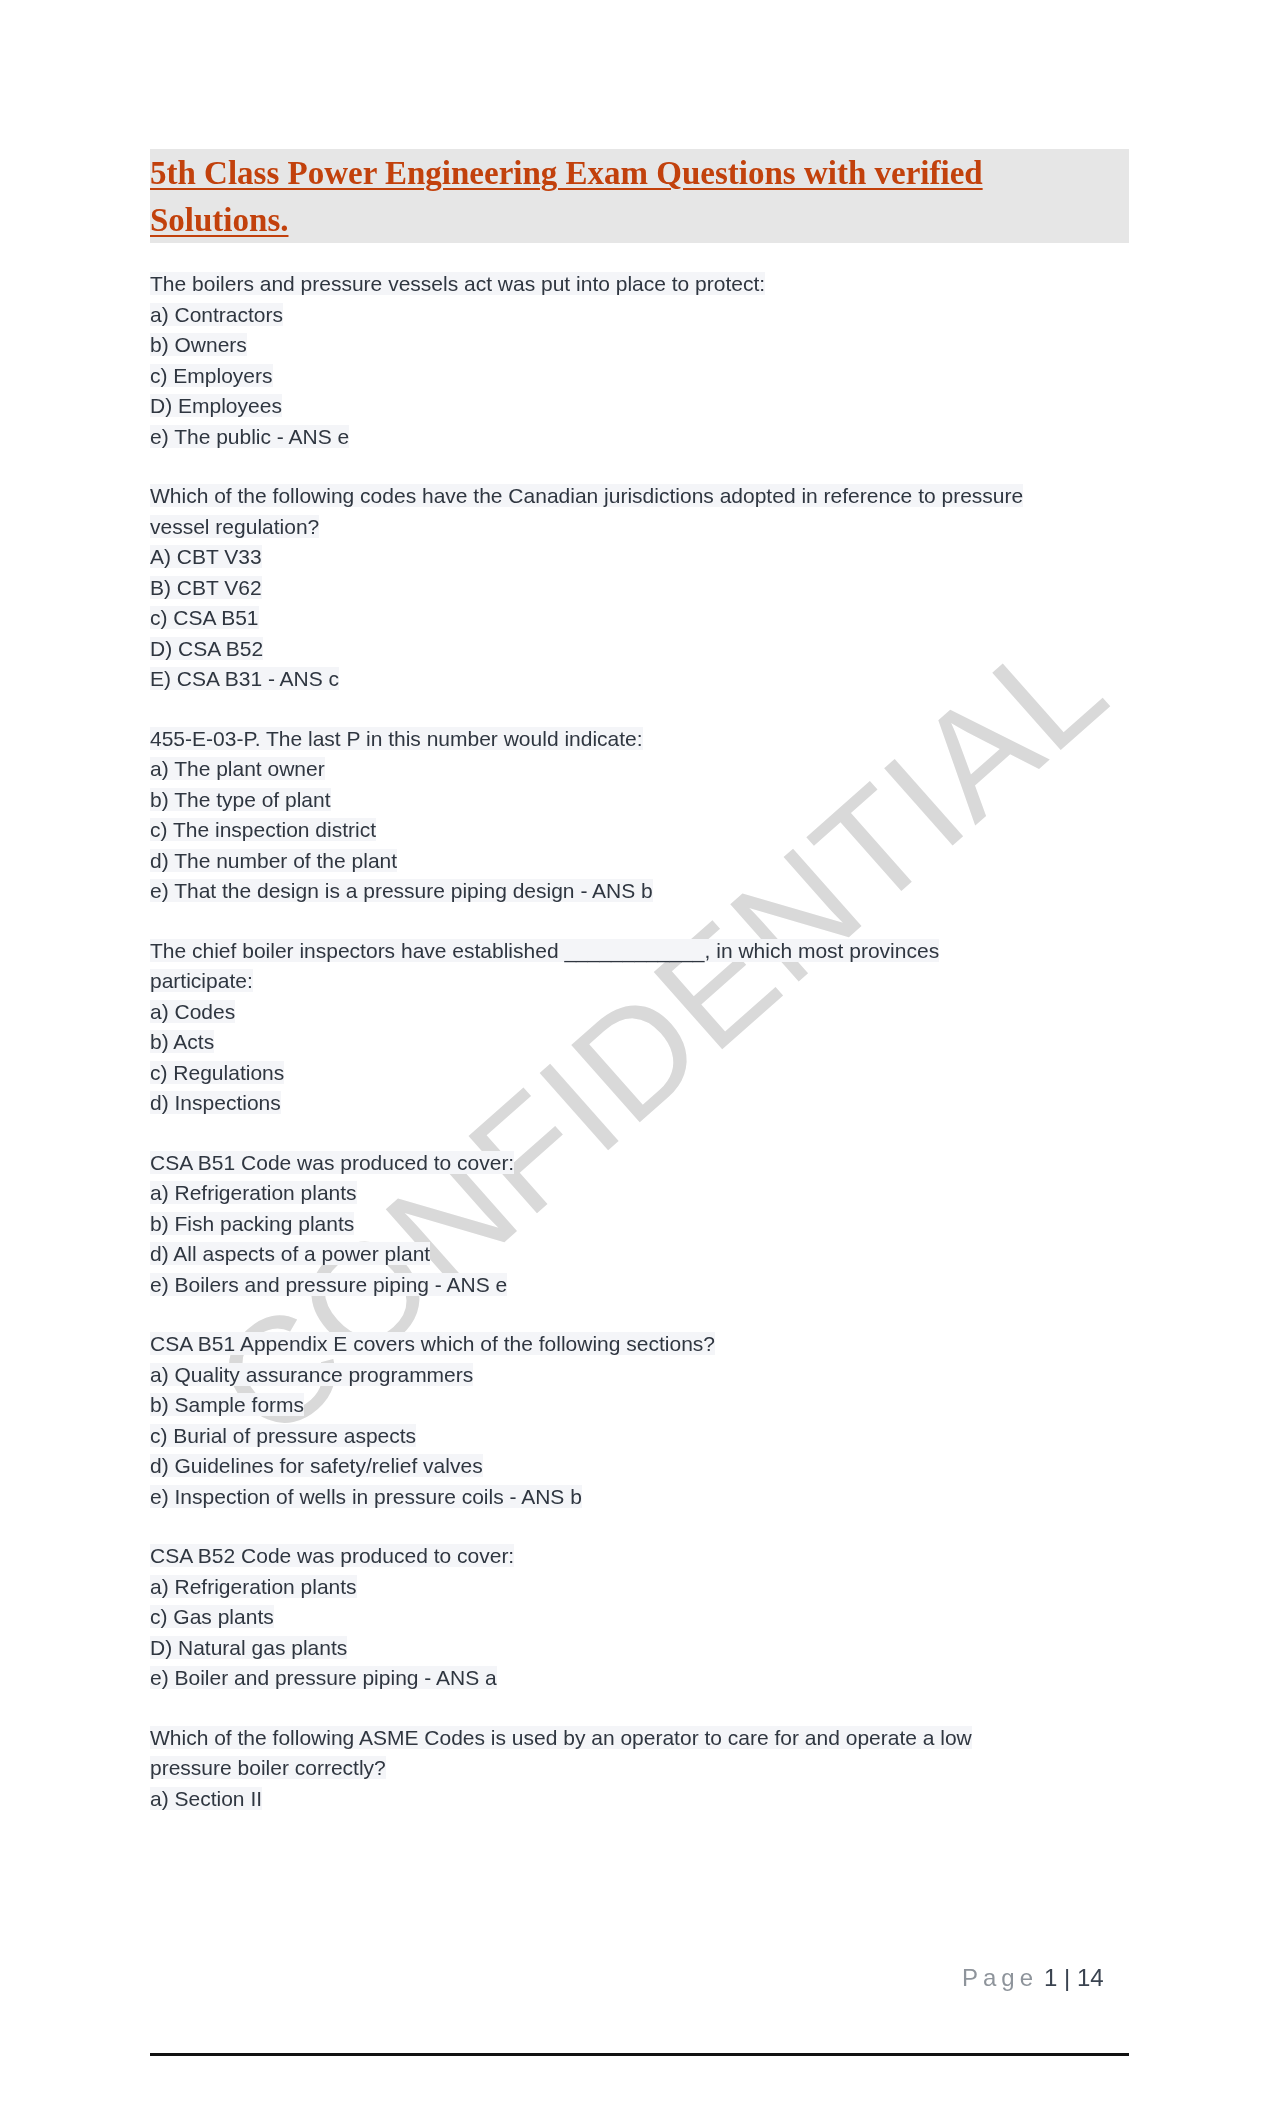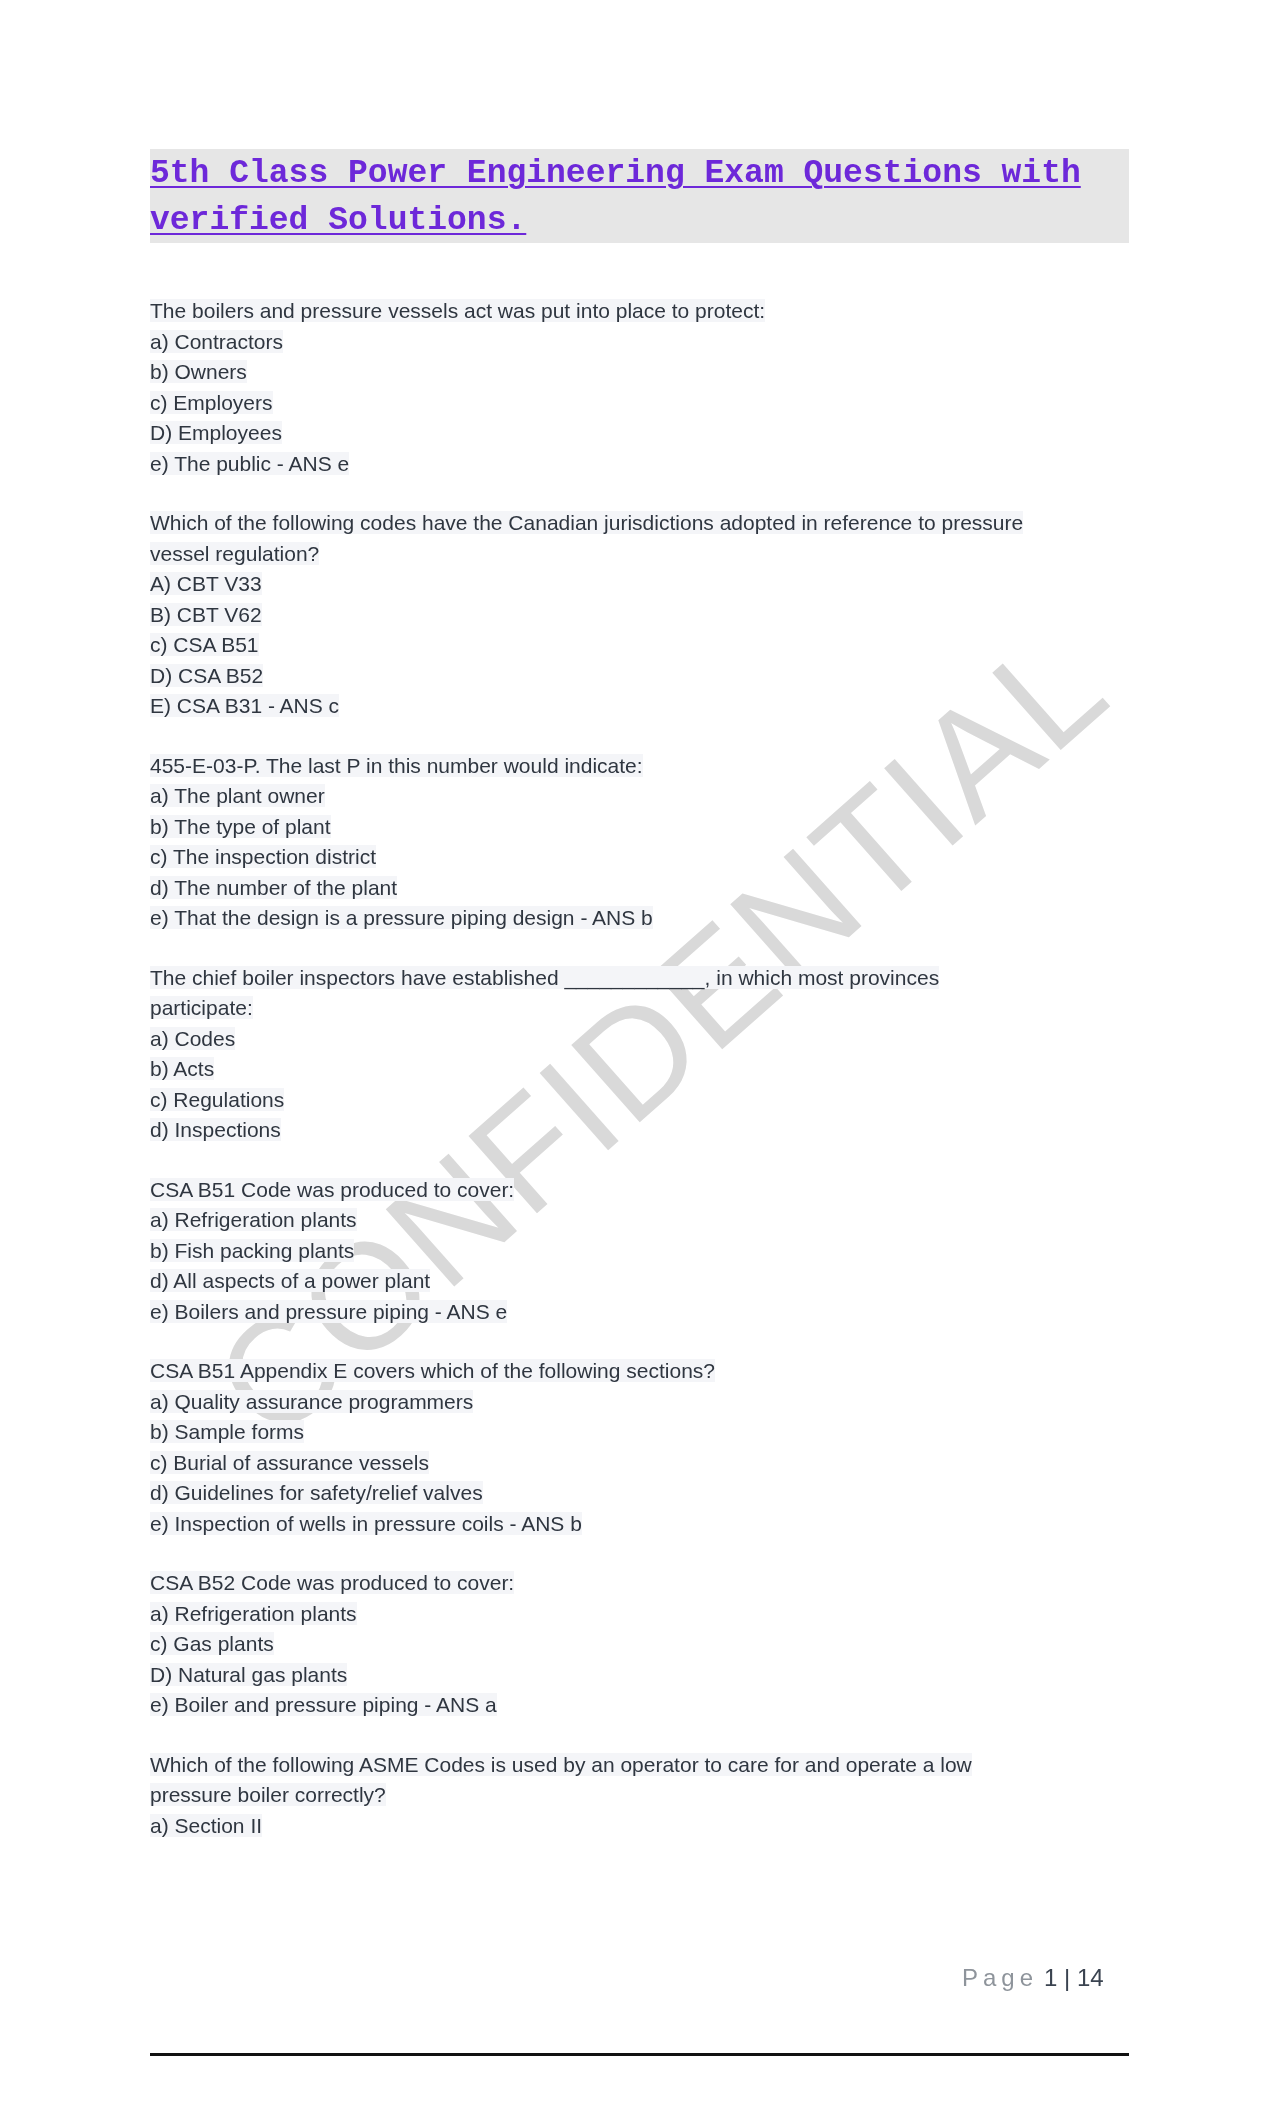--- a/index.html
+++ b/index.html
@@ -42,34 +42,34 @@
       height: 94px;
       background: #e6e6e6;
       z-index: 1;
     }
     .title {
       position: absolute;
       left: 150px;
       top: 150px;
       width: 979px;
       margin: 0;
-      font-family: Liberation Mono, monospace;
+      font-family: Liberation Serif, serif;
       font-weight: bold;
       font-size: 33px;
       line-height: 47px;
-      color: #6d28d9;
+      color: #c2410c;
       text-decoration: underline;
       text-decoration-thickness: 2px;
       text-underline-offset: 4px;
       z-index: 2;
     }
     .content {
       position: absolute;
       left: 150px;
-      top: 296px;
+      top: 269px;
       width: 985px;
       z-index: 2;
       font-family: "Liberation Sans", sans-serif;
       font-size: 21px;
       line-height: 30.5px;
       color: #2f3640;
     }
     .question {
       margin: 0 0 29px 0;
     }
@@ -159,21 +159,21 @@
       <span class="line"><span class="hl">a) Refrigeration plants</span></span>
       <span class="line"><span class="hl">b) Fish packing plants</span></span>
       <span class="line"><span class="hl">d) All aspects of a power plant</span></span>
       <span class="line"><span class="hl">e) Boilers and pressure piping - ANS e</span></span>
     </div>
 
     <div class="question">
       <span class="line"><span class="hl">CSA B51 Appendix E covers which of the following sections?</span></span>
       <span class="line"><span class="hl">a) Quality assurance programmers</span></span>
       <span class="line"><span class="hl">b) Sample forms</span></span>
-      <span class="line"><span class="hl">c) Burial of assurance vessels</span></span>
+      <span class="line"><span class="hl">c) Burial of pressure aspects</span></span>
       <span class="line"><span class="hl">d) Guidelines for safety/relief valves</span></span>
       <span class="line"><span class="hl">e) Inspection of wells in pressure coils - ANS b</span></span>
     </div>
 
     <div class="question">
       <span class="line"><span class="hl">CSA B52 Code was produced to cover:</span></span>
       <span class="line"><span class="hl">a) Refrigeration plants</span></span>
       <span class="line"><span class="hl">c) Gas plants</span></span>
       <span class="line"><span class="hl">D) Natural gas plants</span></span>
       <span class="line"><span class="hl">e) Boiler and pressure piping - ANS a</span></span>

